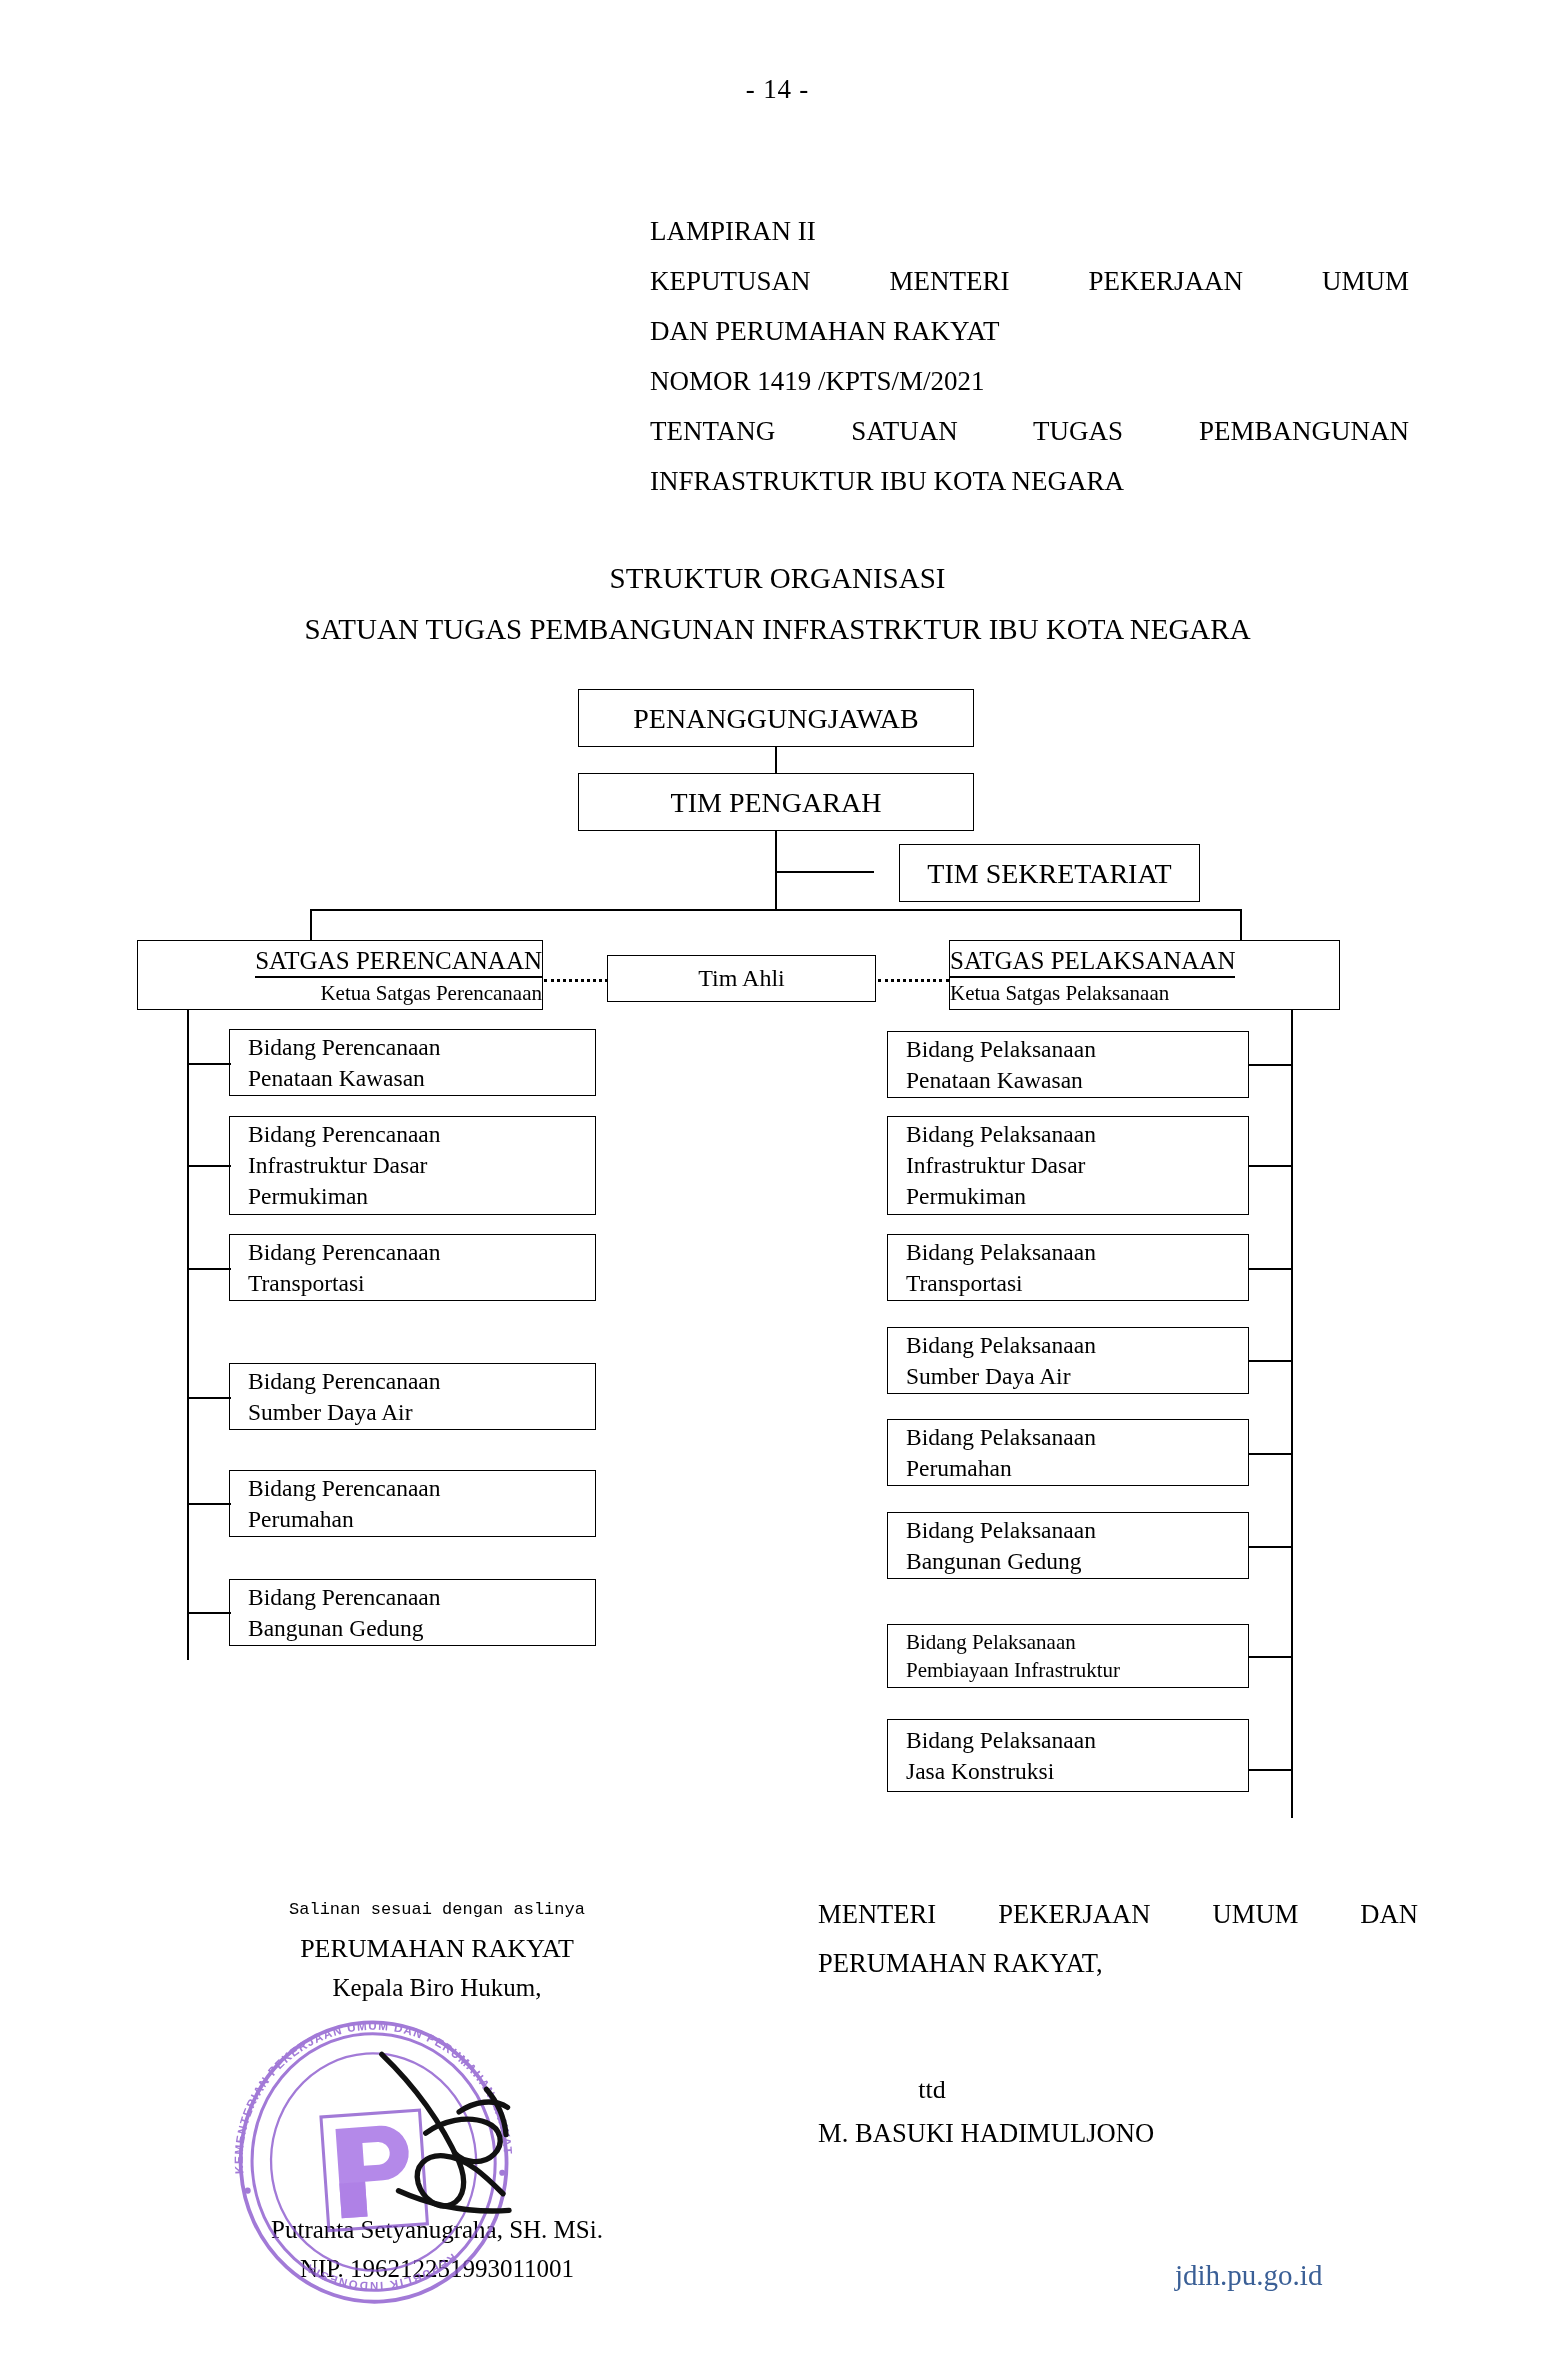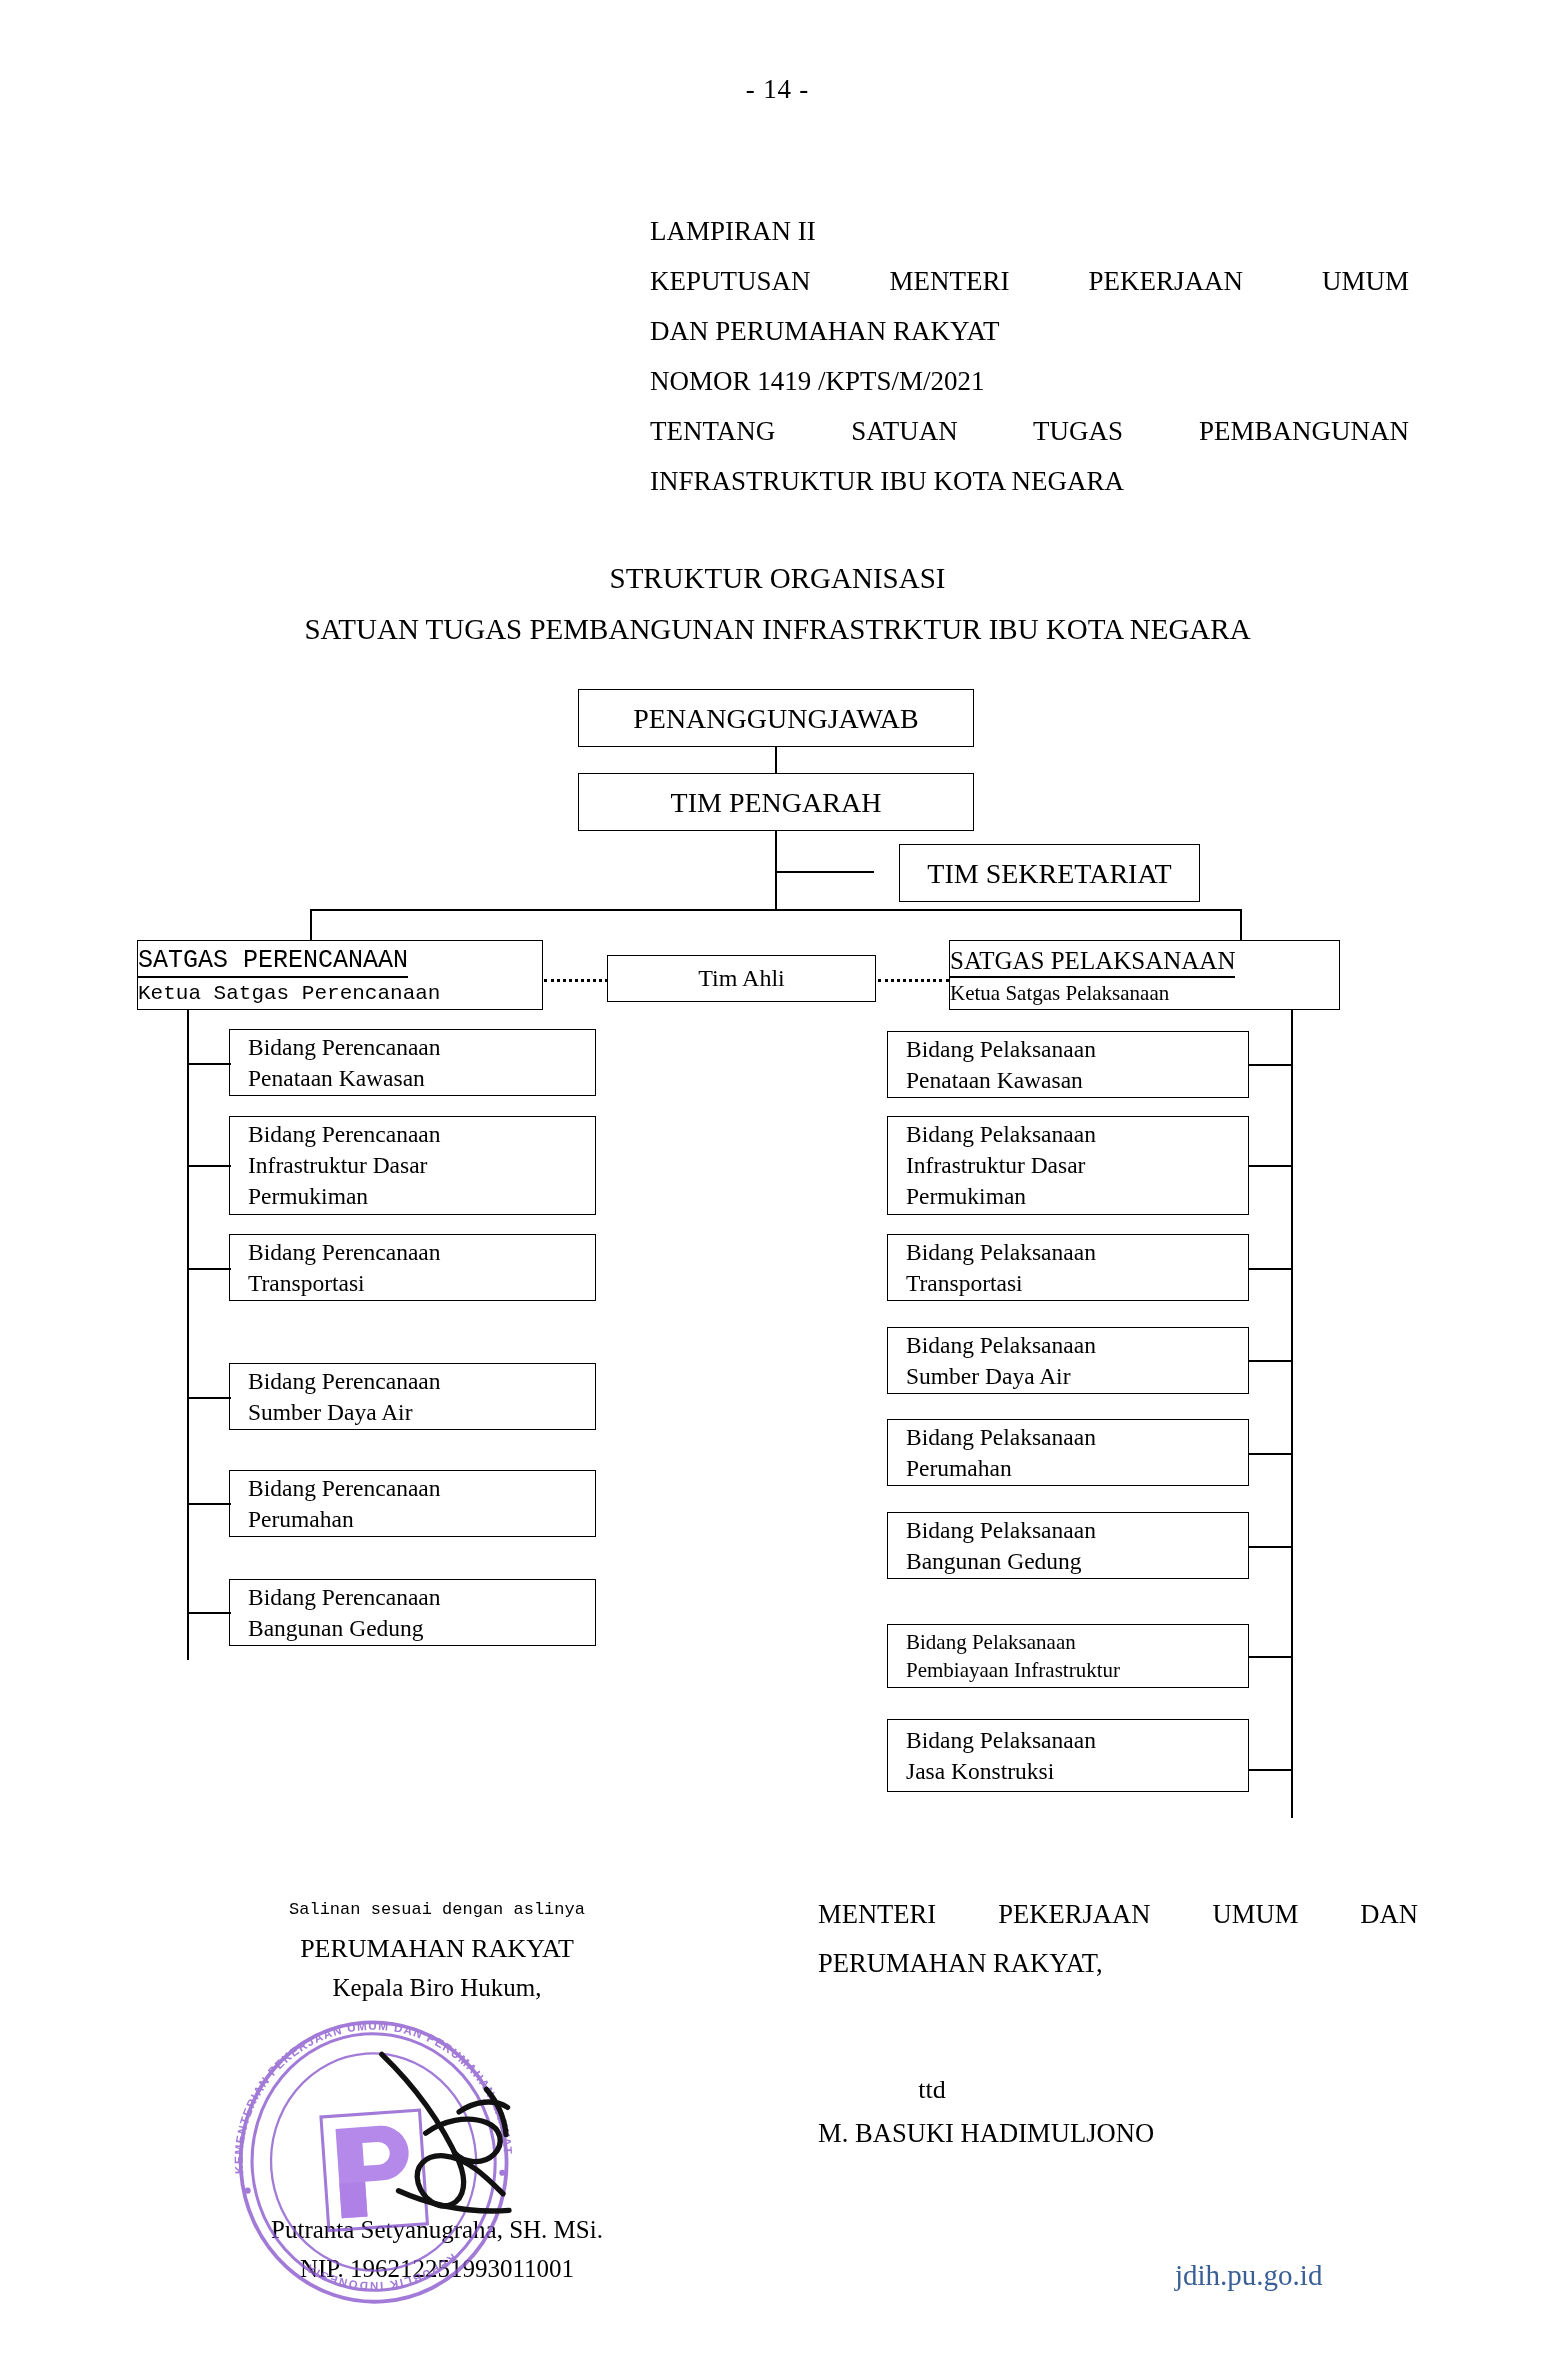--- a/index.html
+++ b/index.html
@@ -45,21 +45,21 @@
   .node .ttl{font-size:28px;line-height:35px;}
 
   
   #node-penanggungjawab{left:578px;top:689px;width:396px;height:58px;}
   #node-penanggungjawab .ttl{font-size:28px;}
   #node-tim-pengarah{left:578px;top:773px;width:396px;height:58px;}
   #node-tim-sekretariat{left:874px;top:844px;width:301px;height:58px;margin-left:25px;}
 
   
   #node-satgas-perencanaan{left:137px;top:940px;width:406px;height:70px;
-     align-items:flex-start;padding-top:3px;font-family:Liberation Mono, monospace;}
+     align-items:flex-end;padding-top:3px;}
   #node-satgas-pelaksanaan{left:949px;top:940px;width:391px;height:70px;
      align-items:flex-start;padding-top:3px;}
   .satgas-head{
      font-size:25px;line-height:29px;border-bottom:2.3px solid #000;
      display:inline-block;padding-bottom:0.8px;
   }
   .satgas-sub{font-size:21px;line-height:27px;margin-top:2.3px;}
 
   #node-tim-ahli{left:607px;top:955px;width:269px;height:47px;
      align-items:center;}

